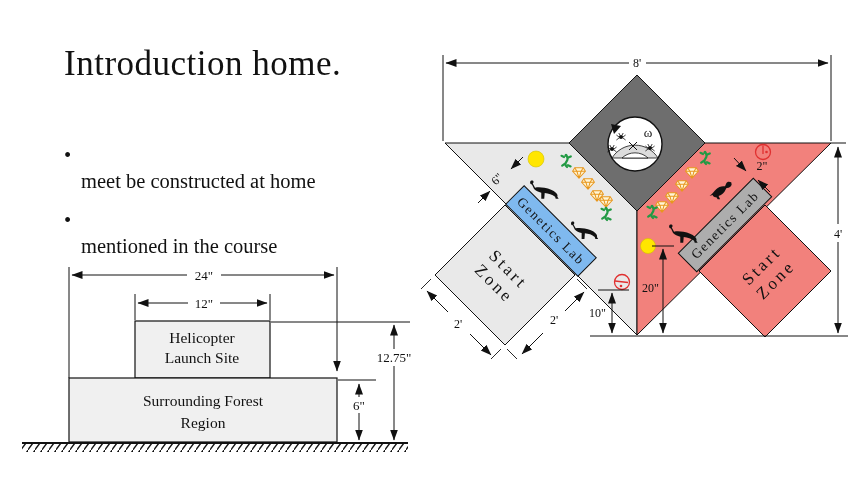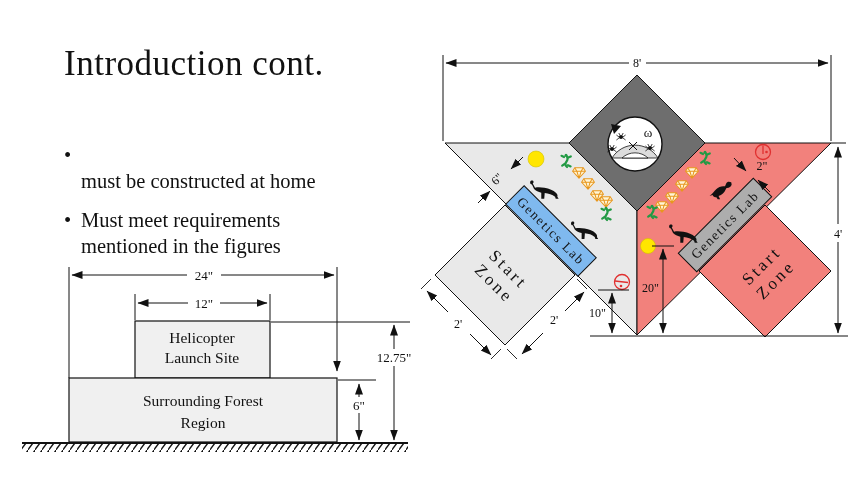--- a/index.html
+++ b/index.html
@@ -18,24 +18,24 @@
   .lablbl{font-size:13.5px;letter-spacing:1.5px;}
   .ln{stroke:#111;stroke-width:1;fill:none;}
   .lnthin{stroke:#111;stroke-width:.9;fill:none;}
 </style>
 </head>
 <body>
 
 <div class="canvas">
 
   <div class="slide-text">
-    <h1>Introduction cont.</h1>
+    <h1>Introduction home.</h1>
     <ul class="bullets">
-      <li><span class="marker">•</span><br><span>must be constructed at home</span></li>
-      <li><span class="marker">•</span><span>Must meet requirements</span><br><span>mentioned in the figures</span></li>
+      <li><span class="marker">•</span><br><span>meet be constructed at home</span></li>
+      <li><span class="marker">•</span><br><span>mentioned in the course</span></li>
     </ul>
   </div>
 
   <svg width="852" height="480" viewBox="0 0 852 480" style="position:absolute;left:0;top:0;">
     <defs>
       <marker id="ah" markerWidth="12" markerHeight="9" refX="10.5" refY="4" orient="auto" markerUnits="userSpaceOnUse">
         <path d="M0,0 L11,4 L0,8 Z" fill="#111"></path>
       </marker>
       <pattern id="hatch" width="7" height="10" patternUnits="userSpaceOnUse">
         <line x1="-1" y1="11" x2="8" y2="-1" stroke="#111" stroke-width="1.4"></line>

